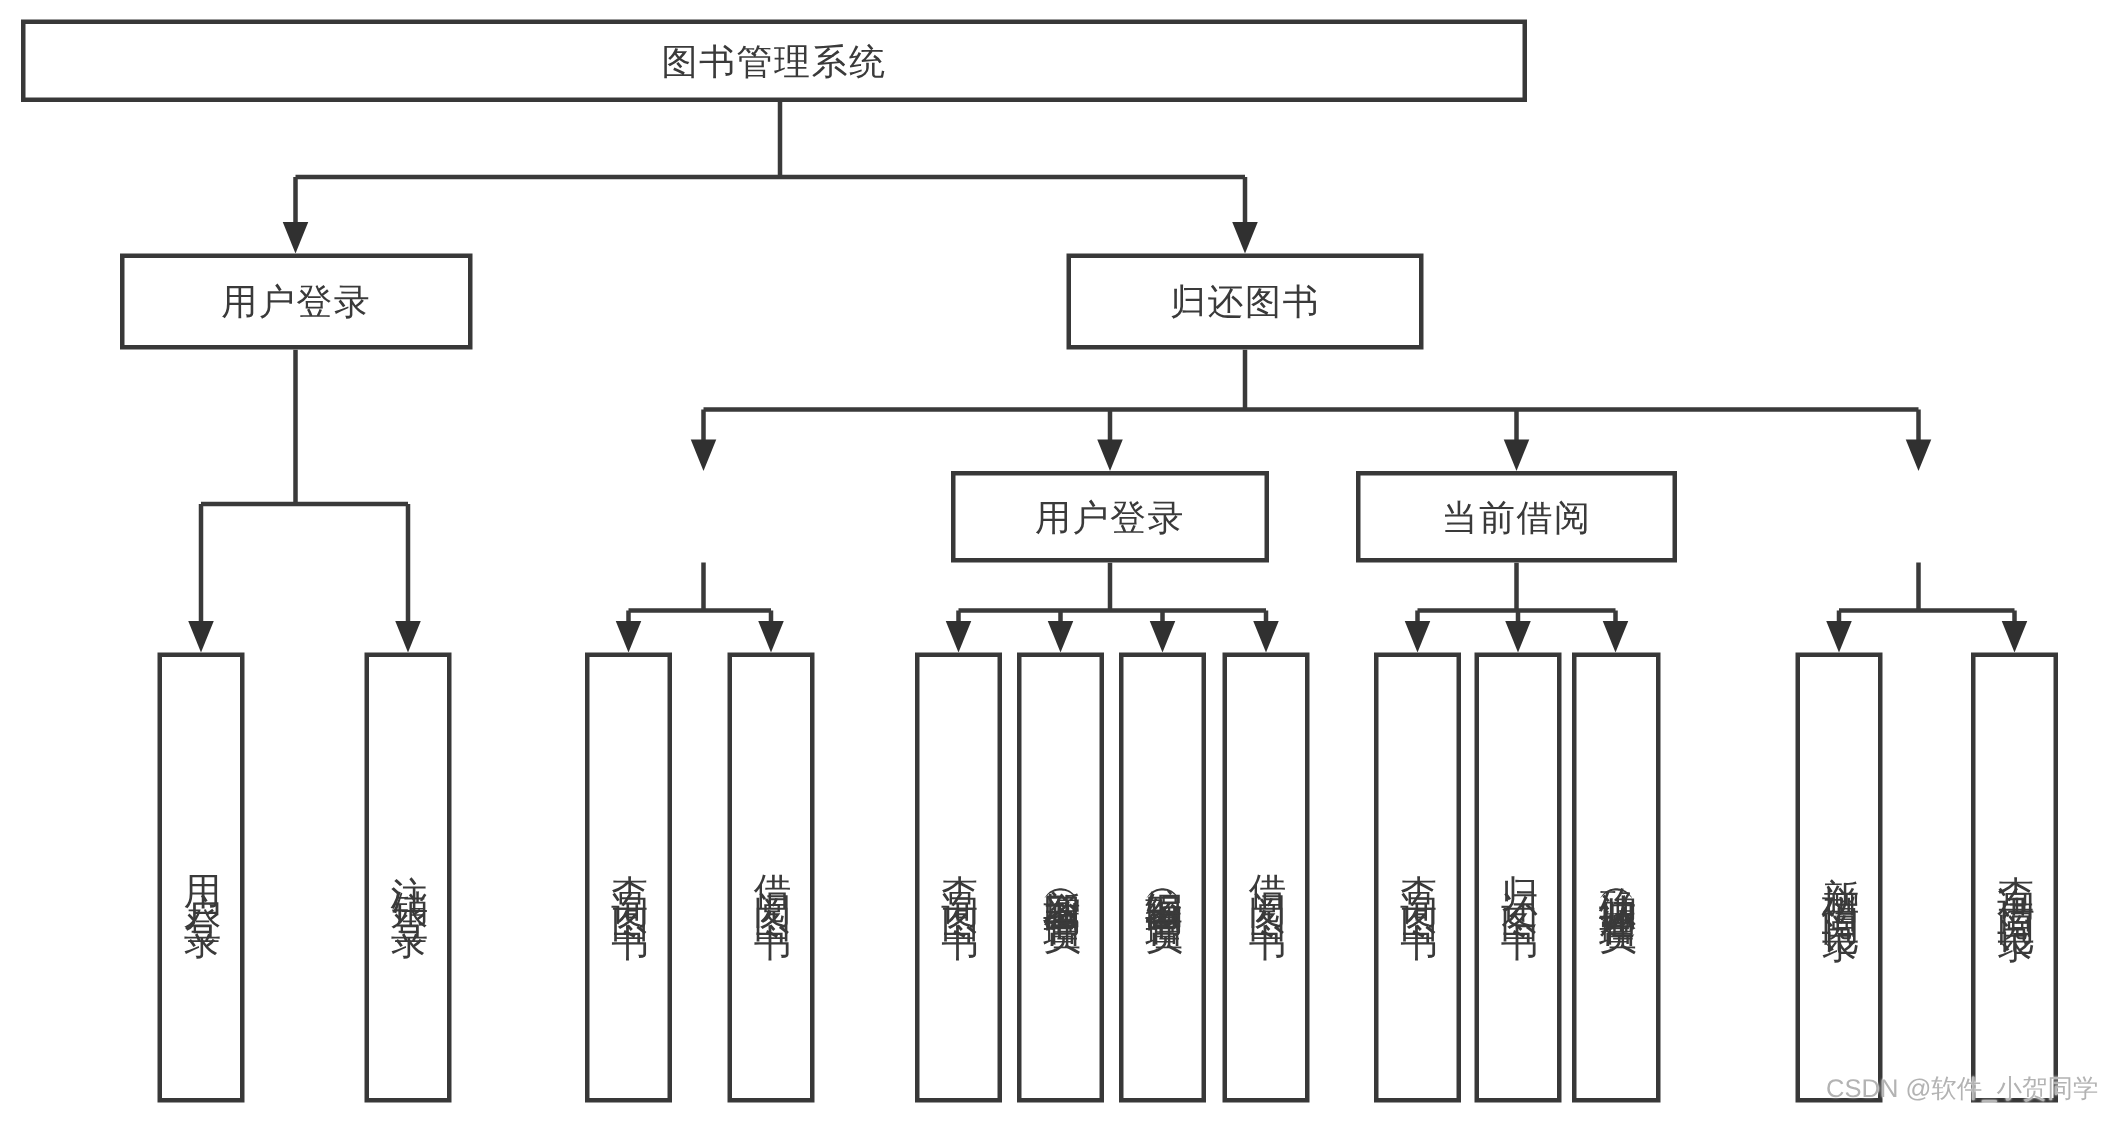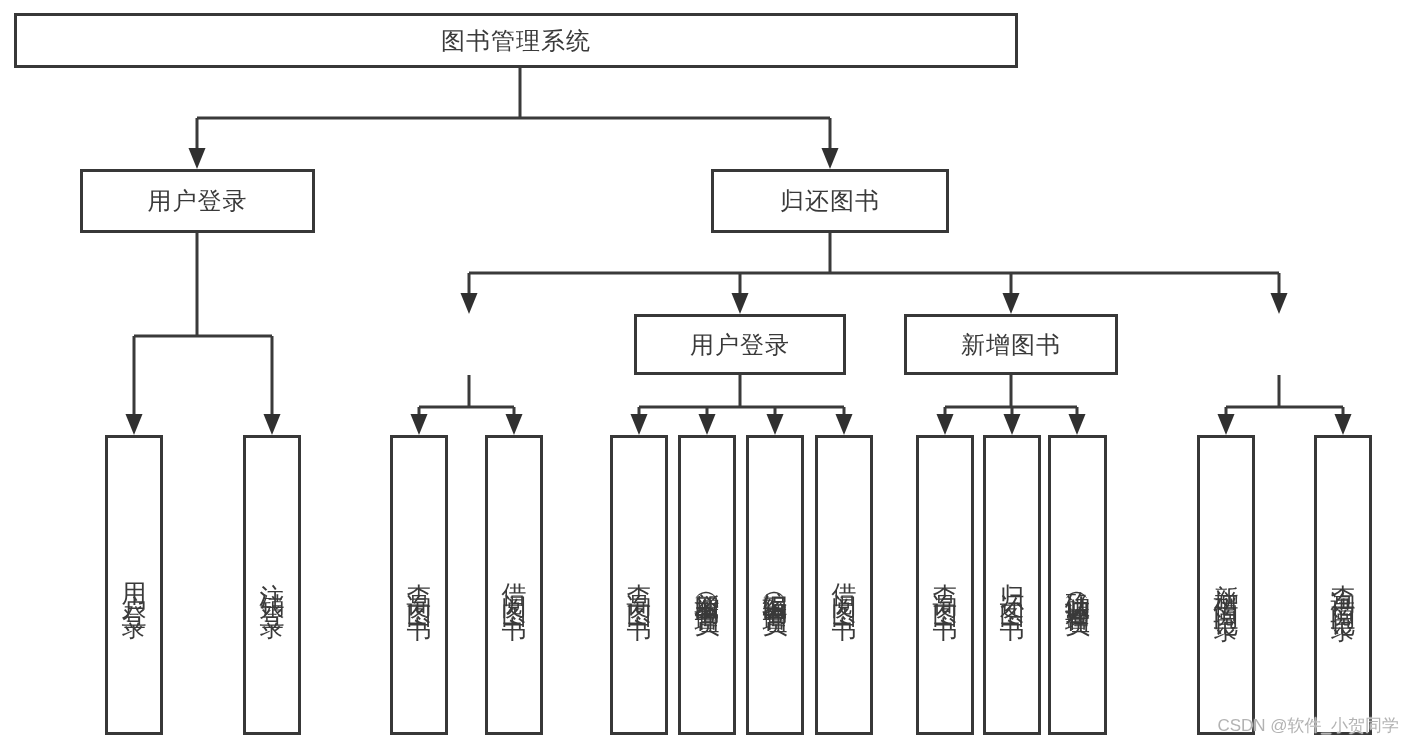--- a/index.html
+++ b/index.html
@@ -107,21 +107,21 @@
     <polygon class="tri" points="1226,435 1217.5,414 1234.5,414"></polygon>
     <polygon class="tri" points="1343,435 1334.5,414 1351.5,414"></polygon>
   </svg>
 
   <div class="node hnode" style="left:14px; top:13px; width:1004px; height:55px;">图书管理系统</div>
 
   <div class="node hnode" style="left:80px; top:169px; width:235px; height:64px;">用户登录</div>
   <div class="node hnode" style="left:711px; top:169px; width:238px; height:64px;">归还图书</div>
 
   <div class="node hnode" style="left:634px; top:314px; width:212px; height:61px;">用户登录</div>
-  <div class="node hnode" style="left:904px; top:314px; width:214px; height:61px;">新增图书</div>
+  <div class="node hnode" style="left:904px; top:314px; width:214px; height:61px;">当前借阅</div>
 
   <div class="node vnode ls-wide" style="left:105px; top:435px; width:58px; height:300px;">
     <span>用户登录</span>
     </div>
   <div class="node vnode ls-wide" style="left:243px; top:435px; width:58px; height:300px;">
     <span>注销登录</span>
     </div>
 
   <div class="node vnode ls-wide" style="left:390px; top:435px; width:58px; height:300px;">
     <span>查询图书</span>

